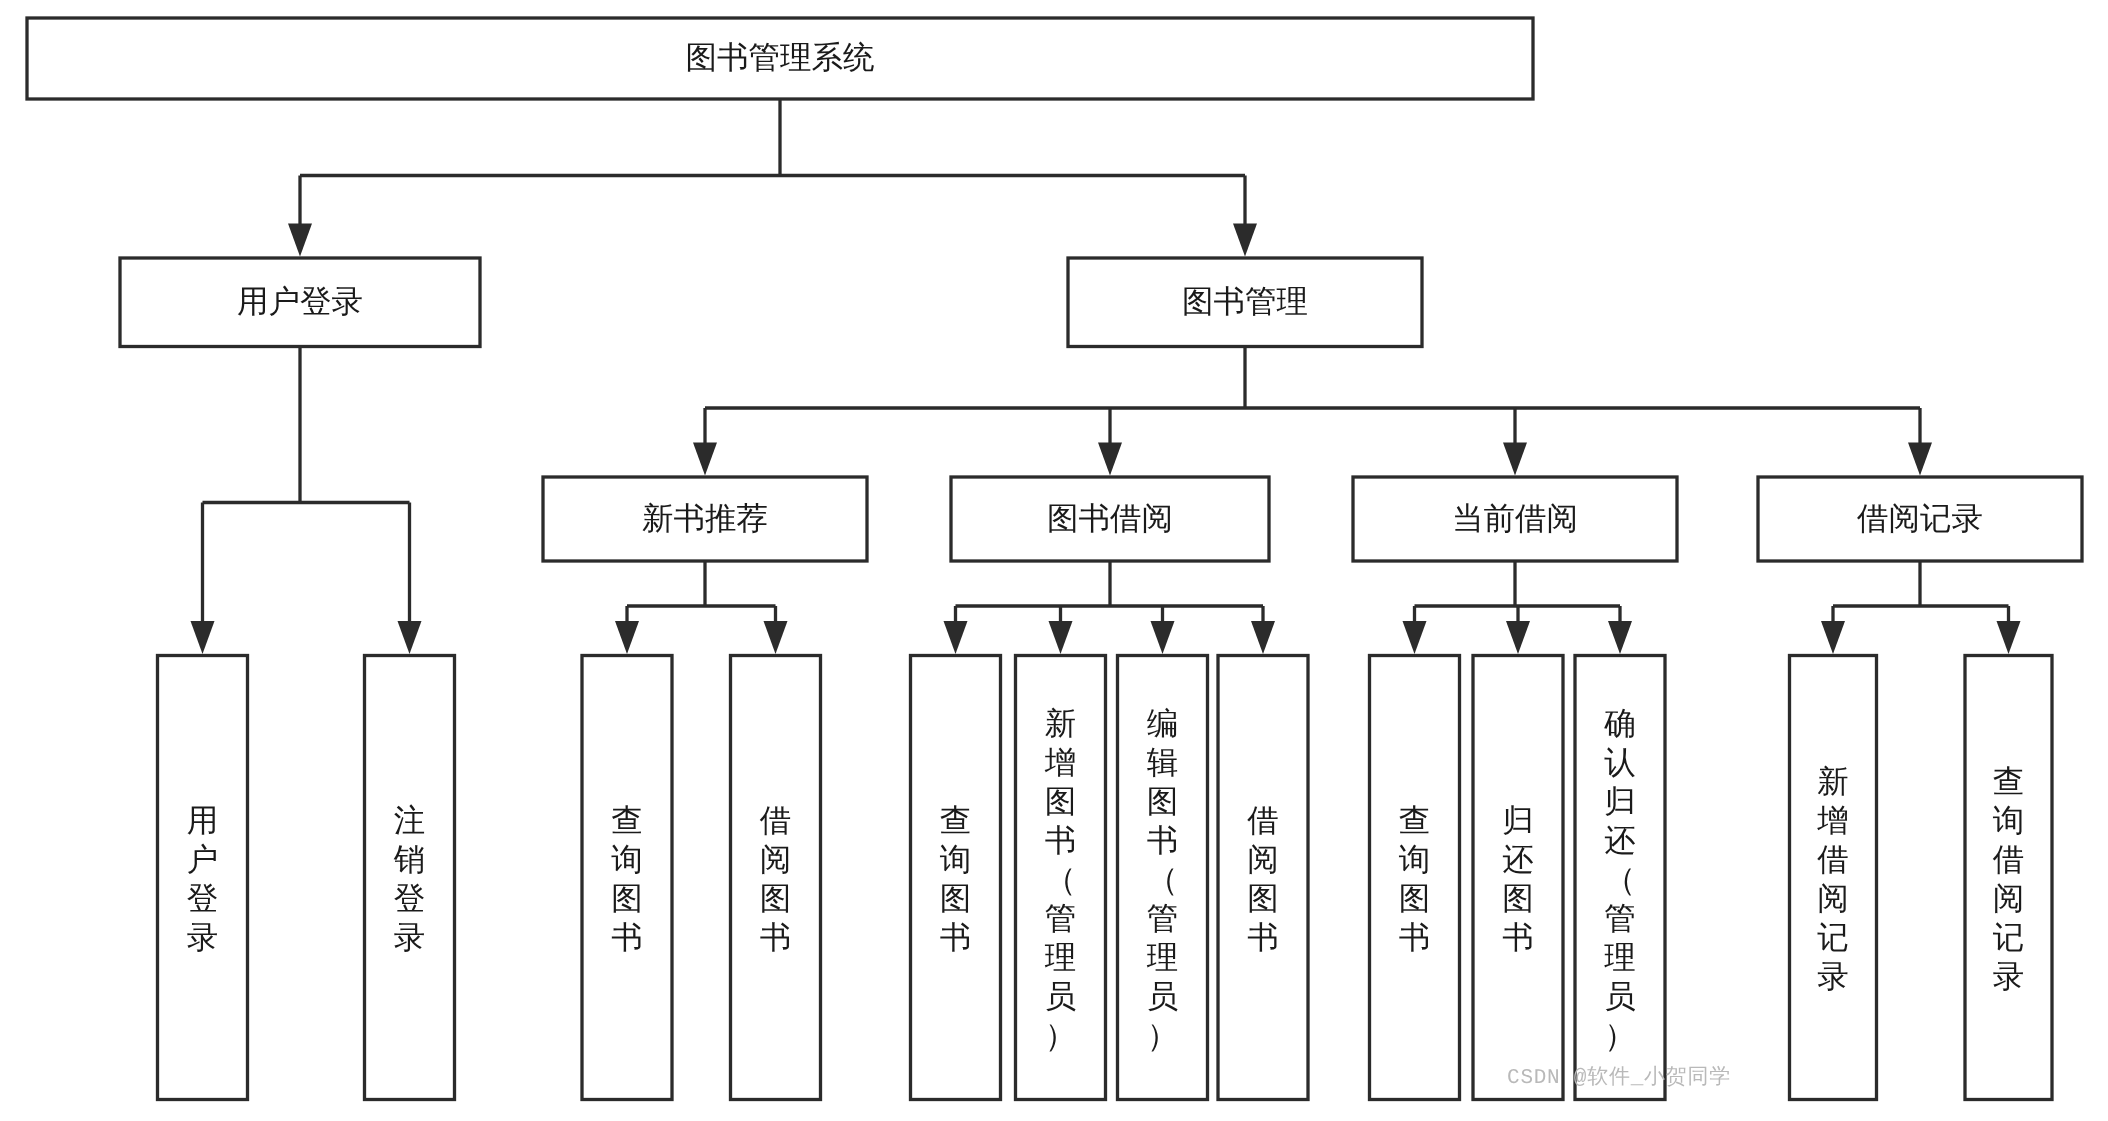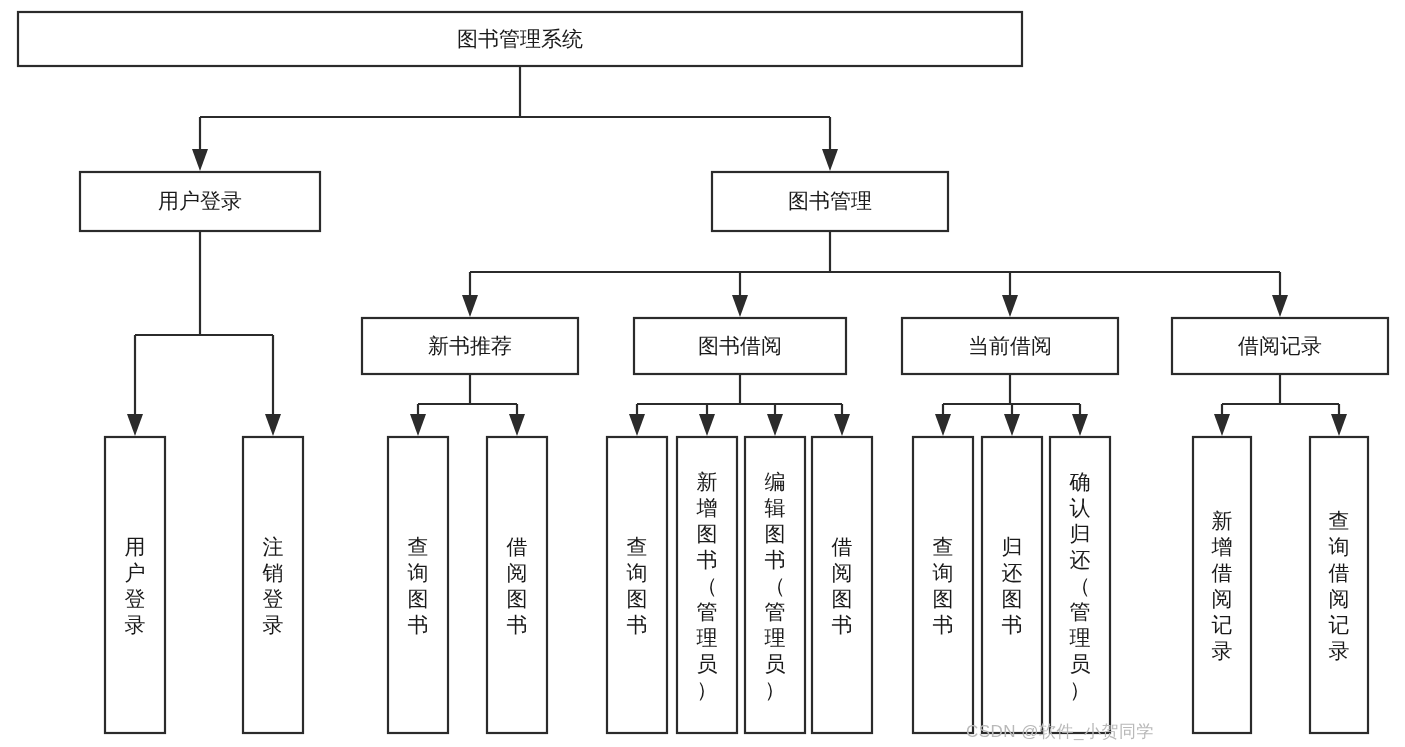--- a/index.html
+++ b/index.html
@@ -52,23 +52,23 @@
   }
   .node-label-v {
     font-family: "Liberation Sans", "DejaVu Sans", sans-serif;
     font-size: 21px;
     fill: #1a1a1a;
     text-anchor: middle;
   }
   .watermark-text {
     position: absolute;
     right: 8px;
-    bottom: 4px;
-    font-family: Liberation Sans, sans-serif;
-    font-size: 17px;
+    bottom: 20px;
+    font-family: Liberation Mono, monospace;
+    font-size: 14px;
     color: #b9b9b9;
     white-space: nowrap;
     letter-spacing: 0.5px;
     pointer-events: none;
   }
 </style>
 </head>
 <body>
 
 <div id="diagram-root">

